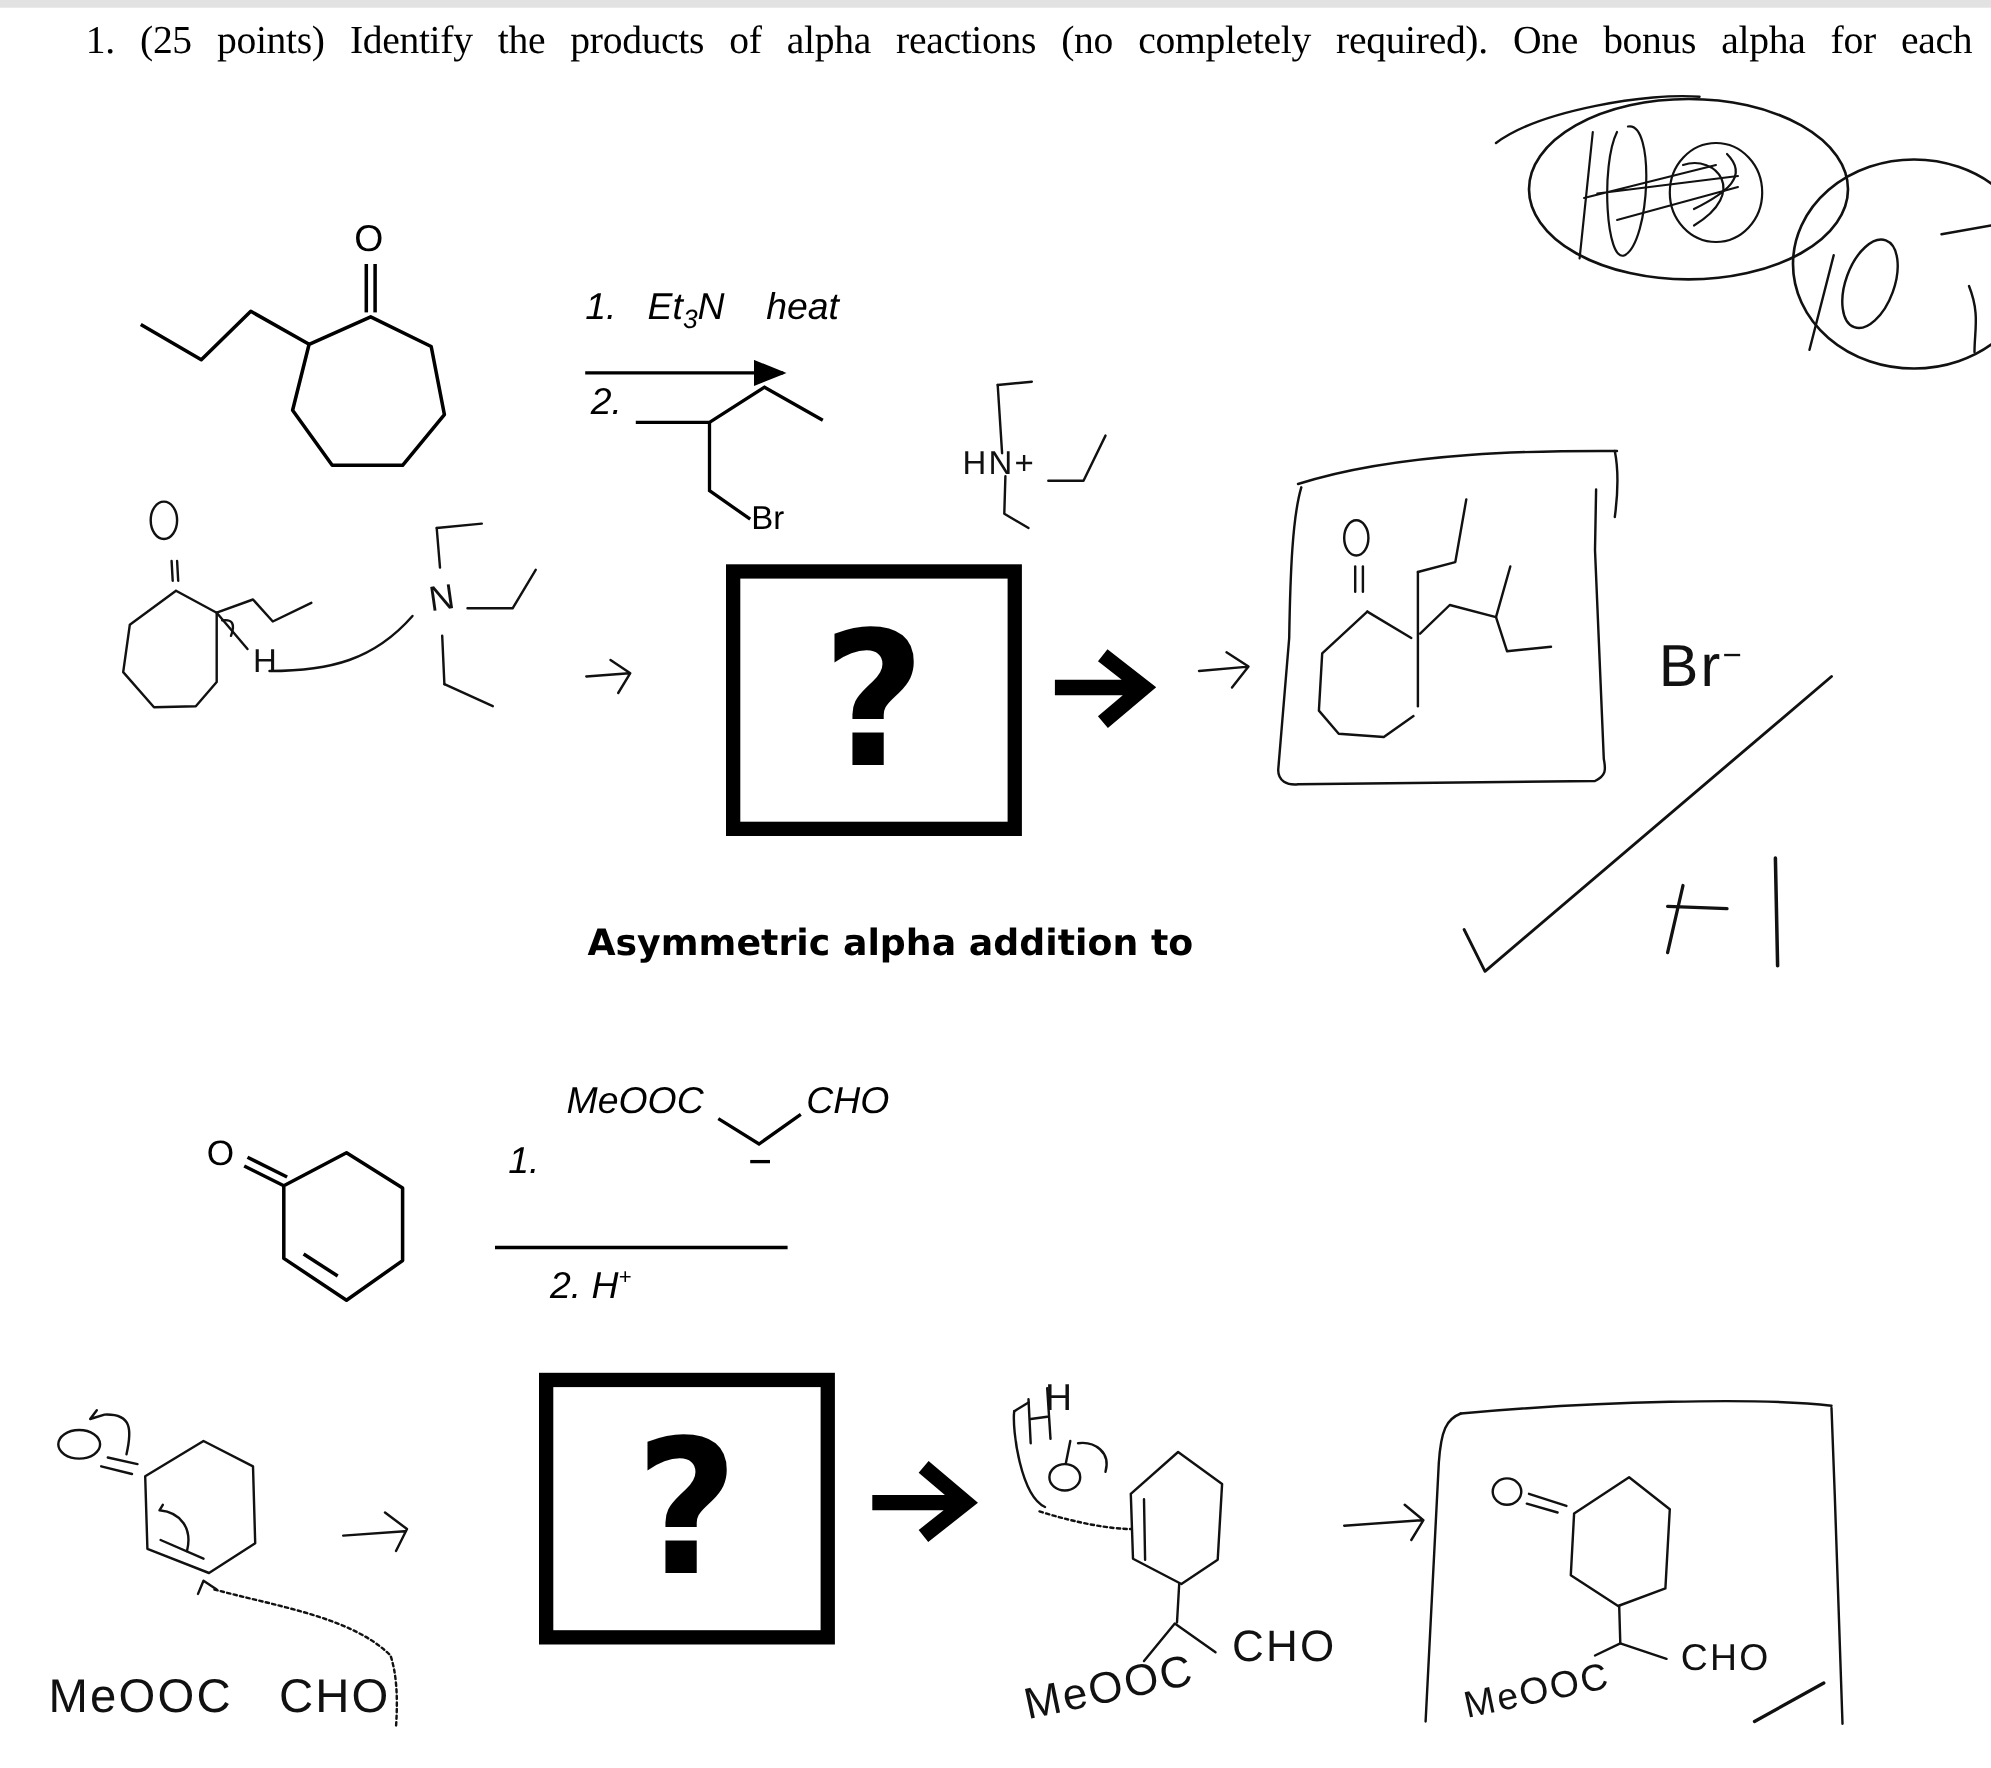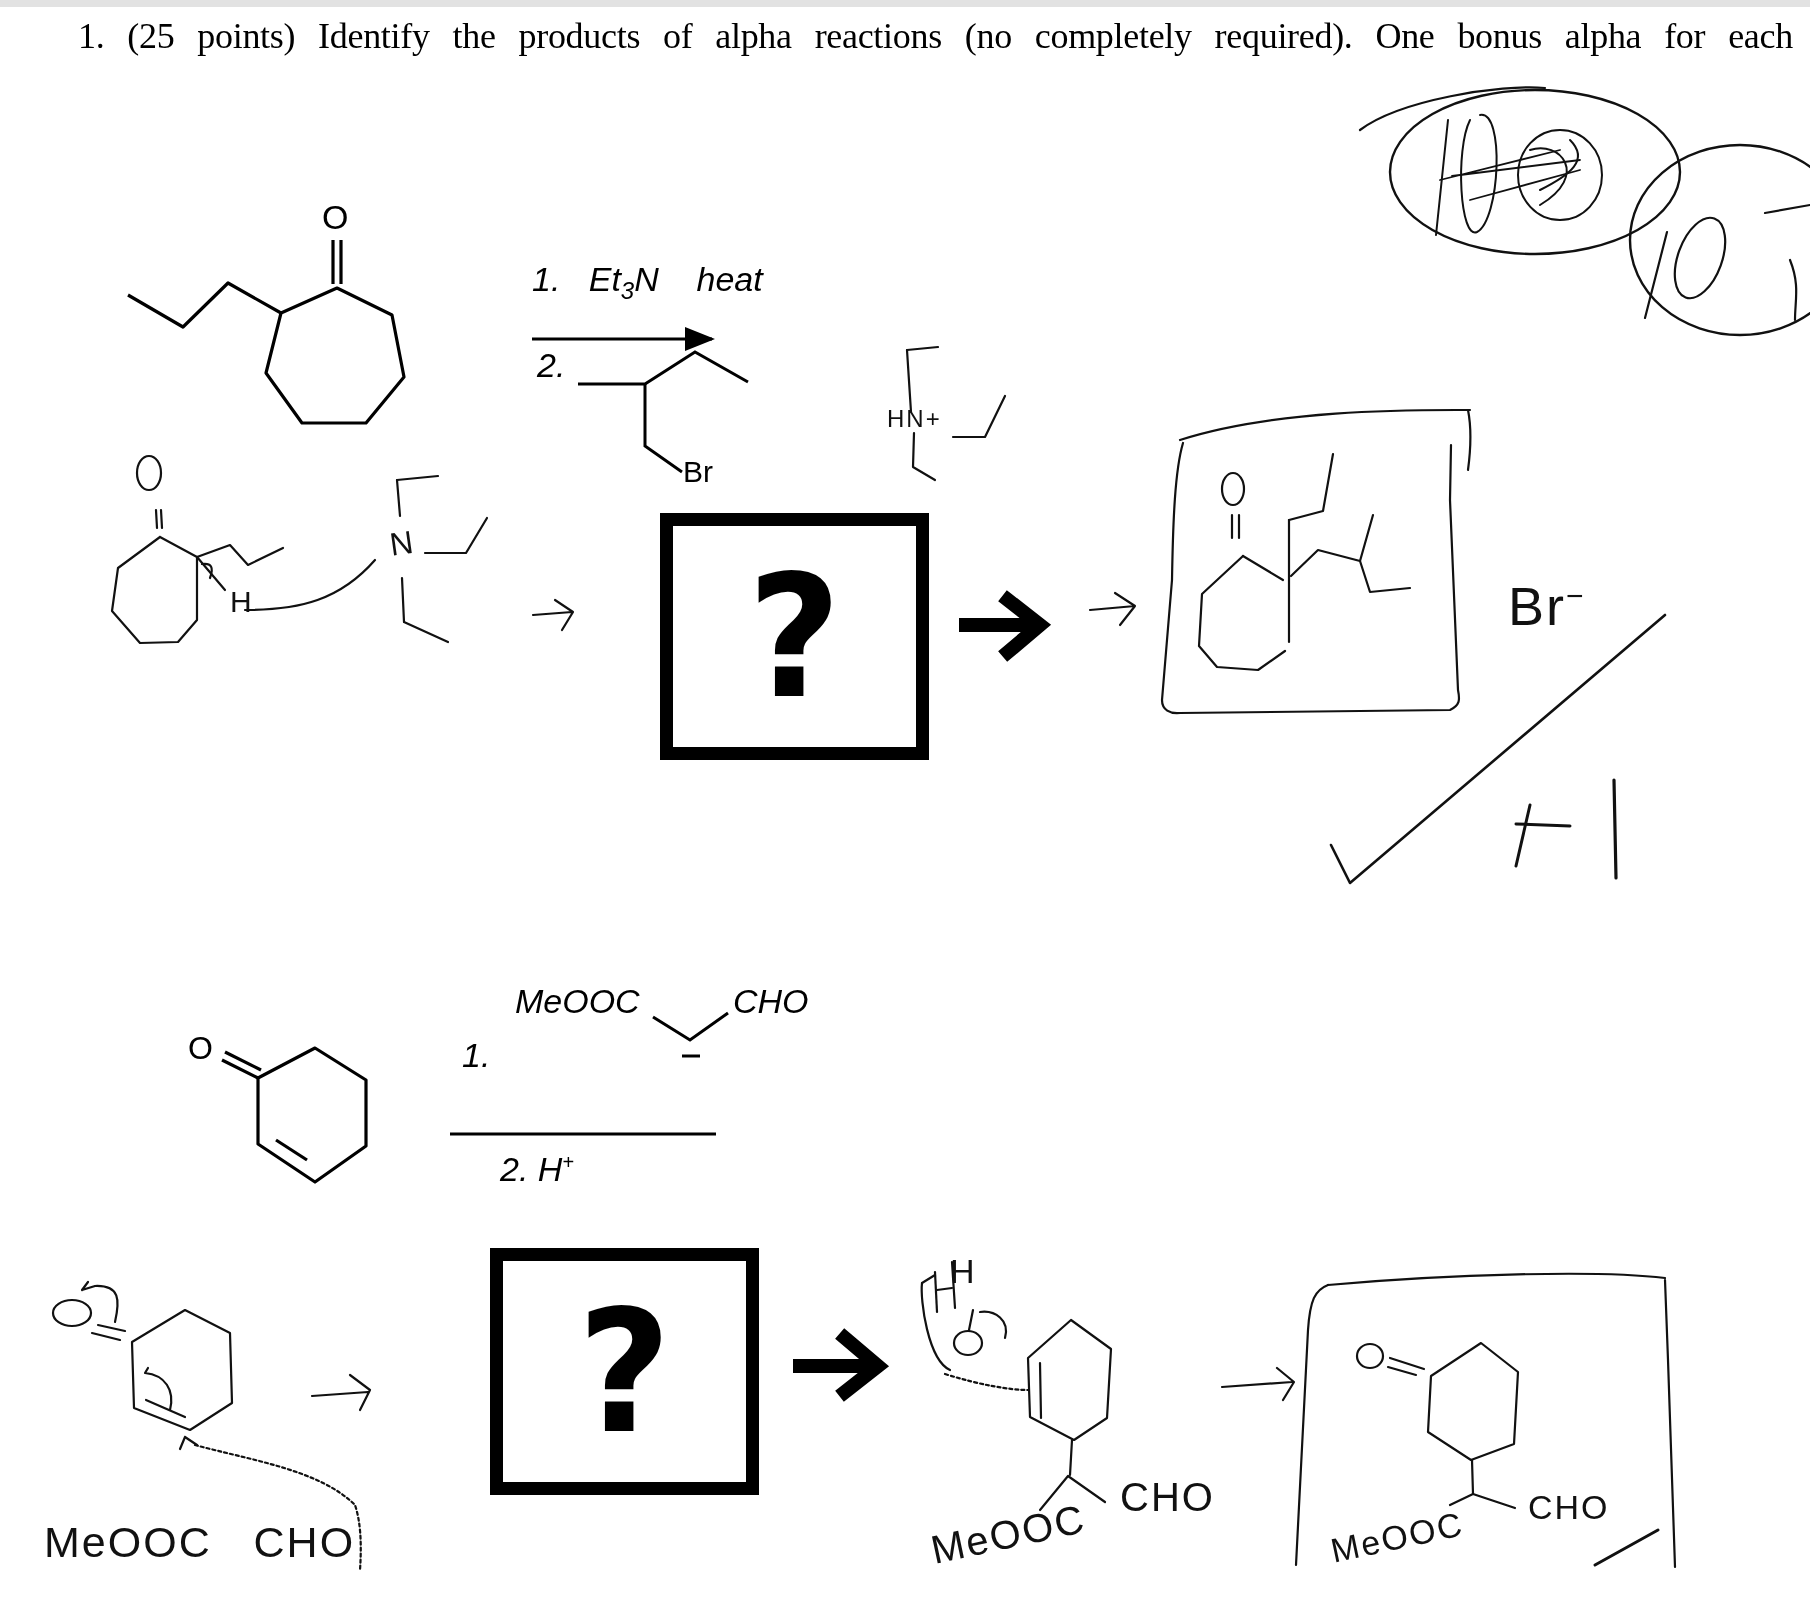--- a/index.html
+++ b/index.html
@@ -193,33 +193,34 @@
 
 <div class="label reagent" style="left:532px; top:260px;">
   <span>1.</span>&nbsp;&nbsp;
   <span>Et</span><sub style="font-size:24px">3</sub><span>N</span>&nbsp;&nbsp;&nbsp;
   <span>heat</span>
 </div>
 <div class="label reagent" style="left:537px; top:346px;">2.</div>
 <div class="label" style="left:683px; top:455px; font-size:30px;">Br</div>
 
 <div class="caption">
+  <div>Asymmetric alpha addition to</div>
 </div>
 
 <div class="label" style="left:188px; top:1030px; font-size:32px;">O</div>
 <div class="label reagent" style="left:462px; top:1036px;">1.</div>
 <div class="label reagent" style="left:515px; top:982px;">MeOOC</div>
 <div class="label reagent" style="left:733px; top:982px;">CHO</div>
 <div class="label reagent" style="left:500px; top:1150px;">
   <span>2. H</span><sup style="font-size:20px">+</sup>
 </div>
 
 <div class="handtext" style="left:230px; top:585px; font-size:30px;">H</div>
 <div class="handtext" style="left:390px; top:525px; font-size:32px; transform:rotate(-8deg);">N</div>
-<div class="handtext" style="left:875px; top:405px; font-size:24px;margin-left:12px;">HN+</div>
+<div class="handtext" style="left:875px; top:405px; font-size:30px;">HN+</div>
 <div class="handtext" style="left:1508px; top:575px; font-size:54px;">
   <span>Br</span><sup style="font-size:30px">−</sup>
 </div>
 
 <div class="handtext" style="left:44px; top:1518px; font-size:43px;">
   <span>MeOOC</span>&nbsp;&nbsp;&nbsp;<span>CHO</span>
 </div>
 <div class="handtext" style="left:950px; top:1252px; font-size:34px;">H</div>
 <div class="handtext" style="left:930px; top:1512px; font-size:40px; transform:rotate(-12deg);">MeOOC</div>
 <div class="handtext" style="left:1120px; top:1475px; font-size:40px;">CHO</div>

